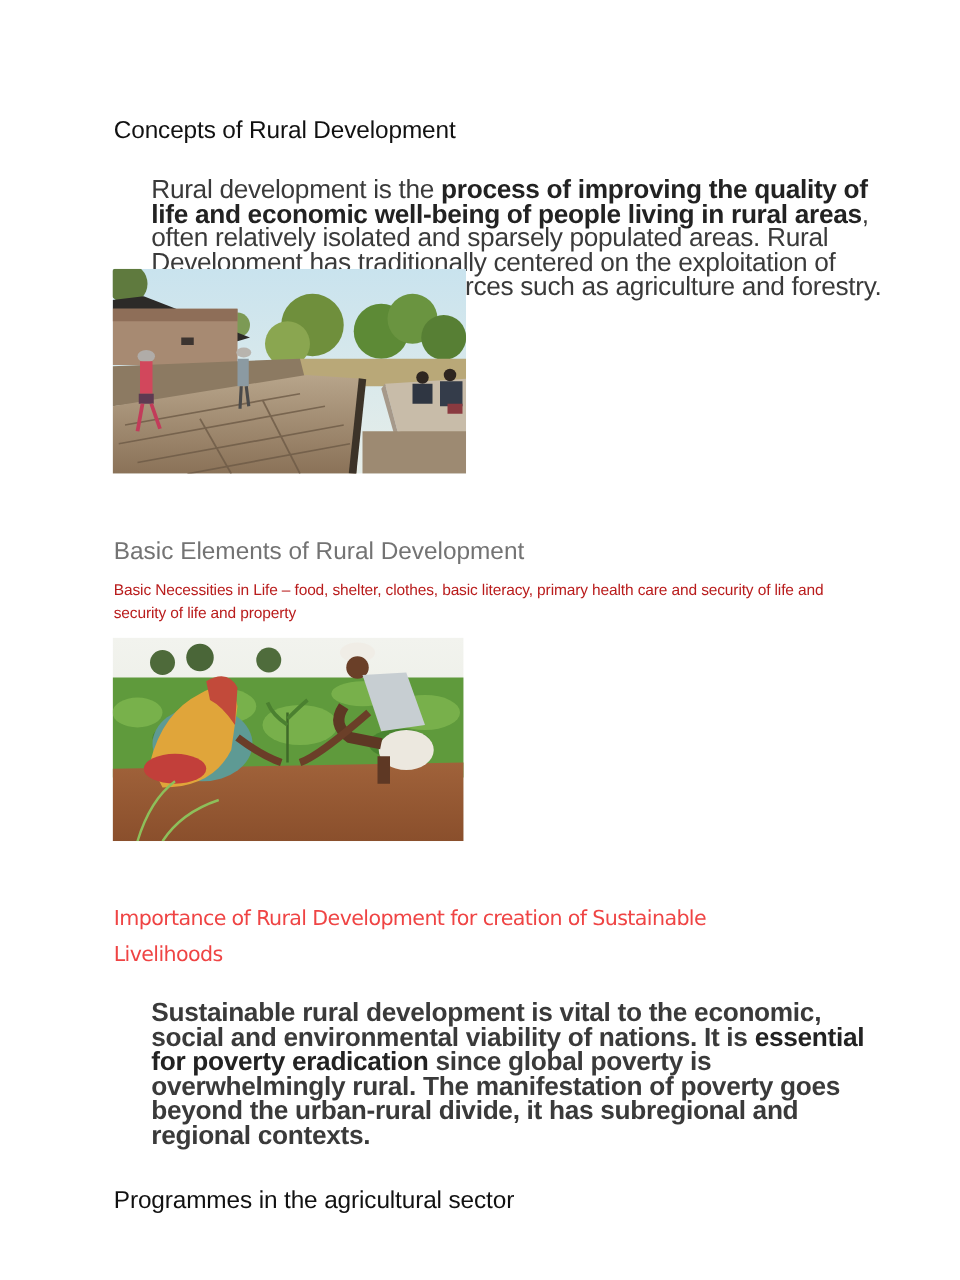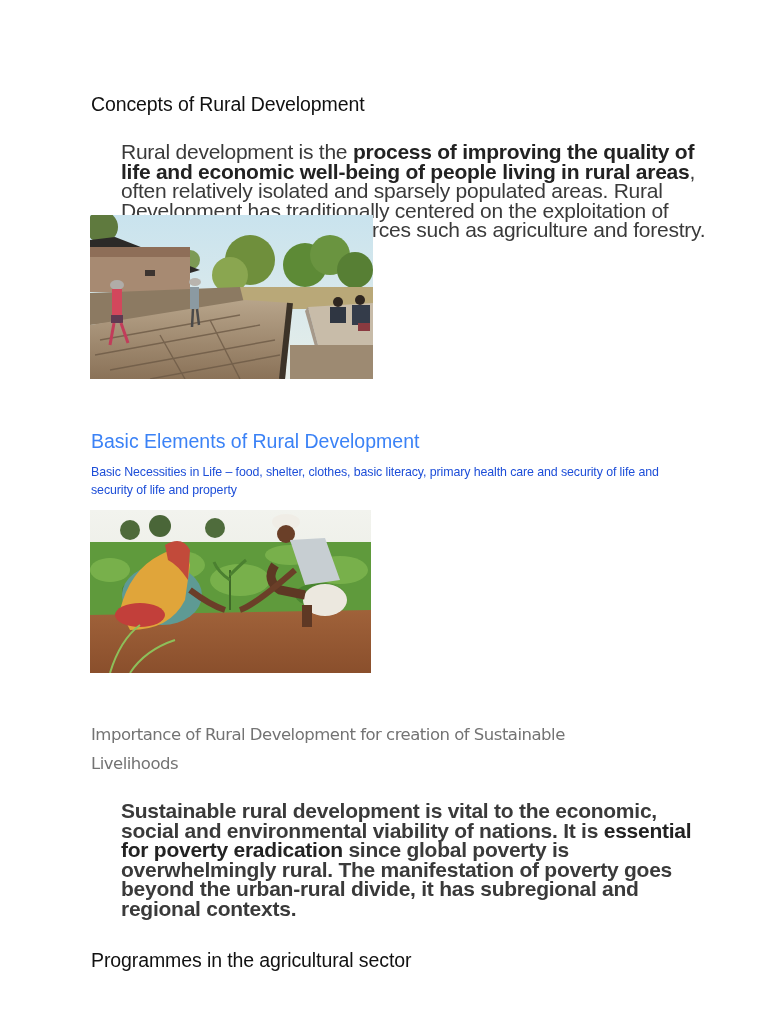--- a/index.html
+++ b/index.html
@@ -1,27 +1,27 @@
 <!DOCTYPE html>
 <html><head>
 <meta charset="utf-8">
 <style>
   html, body { margin: 0; padding: 0; background: #ffffff; }
   body { width: 768px; height: 1024px; position: relative; overflow: hidden;
          font-family: "Liberation Sans", sans-serif; }
   .abs { position: absolute; }
   h2 { margin: 0; font-weight: normal; }
   .h-main { left: 91px; font-size: 19.5px; color: #111111; letter-spacing: -0.1px; }
-  .h-gray { left: 91px; font-size: 19.5px; color: #3b82f6; }
-  .h-cal { left: 91px; font-family: "DejaVu Sans", sans-serif; font-size: 16.5px; color: #737373;
+  .h-gray { left: 91px; font-size: 19.5px; color: #737373; }
+  .h-cal { left: 91px; font-family: "DejaVu Sans", sans-serif; font-size: 16.5px; color: #ef4444;
            line-height: 29px; letter-spacing: -0.5px; width: 560px; }
   .para { left: 108px; width: 590px; font-size: 21px; line-height: 19.5px; color: #3a3a3a;
           letter-spacing: -0.25px; margin: 13px; }
   .para b { color: #222222; }
-  .para-small { left: 91px; width: 590px; font-size: 12.4px; line-height: 18px; color: #1d4ed8;
+  .para-small { left: 91px; width: 590px; font-size: 12.4px; line-height: 18px; color: #b91c1c;
                 margin: 0; letter-spacing: -0.1px; }
   .photo { overflow: hidden; }
   .photo svg { display: block; }
 </style>
 </head>
 <body>
 
 <h2 class="abs h-main" style="top:93px;">Concepts of Rural Development</h2>
 
 <p class="abs para" style="top:129px;"><span>Rural development is the </span><b>process of improving the quality of life and economic well-being of people living in rural areas</b><span>, often relatively isolated and sparsely populated areas. Rural Development has traditionally centered on the exploitation of land-intensive natural resources such as agriculture and forestry.</span></p>

